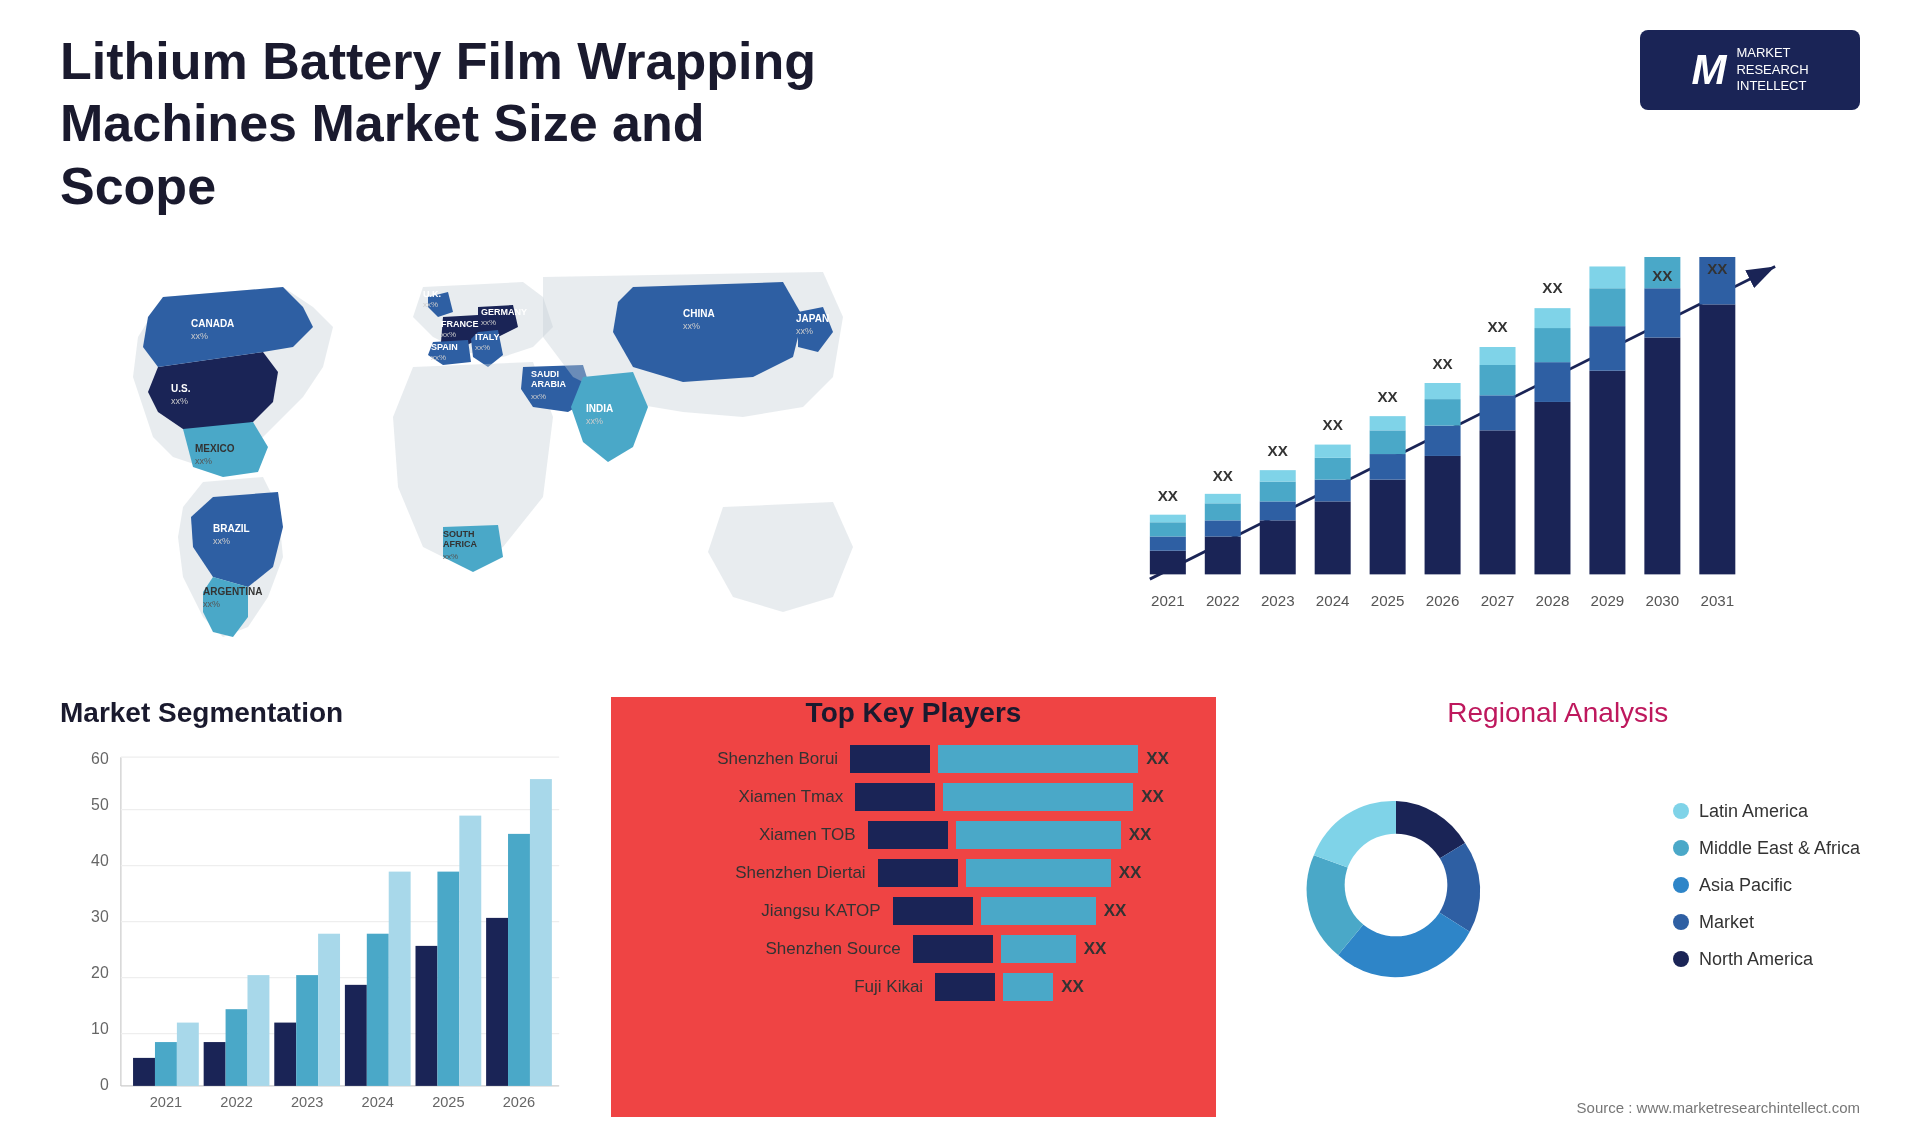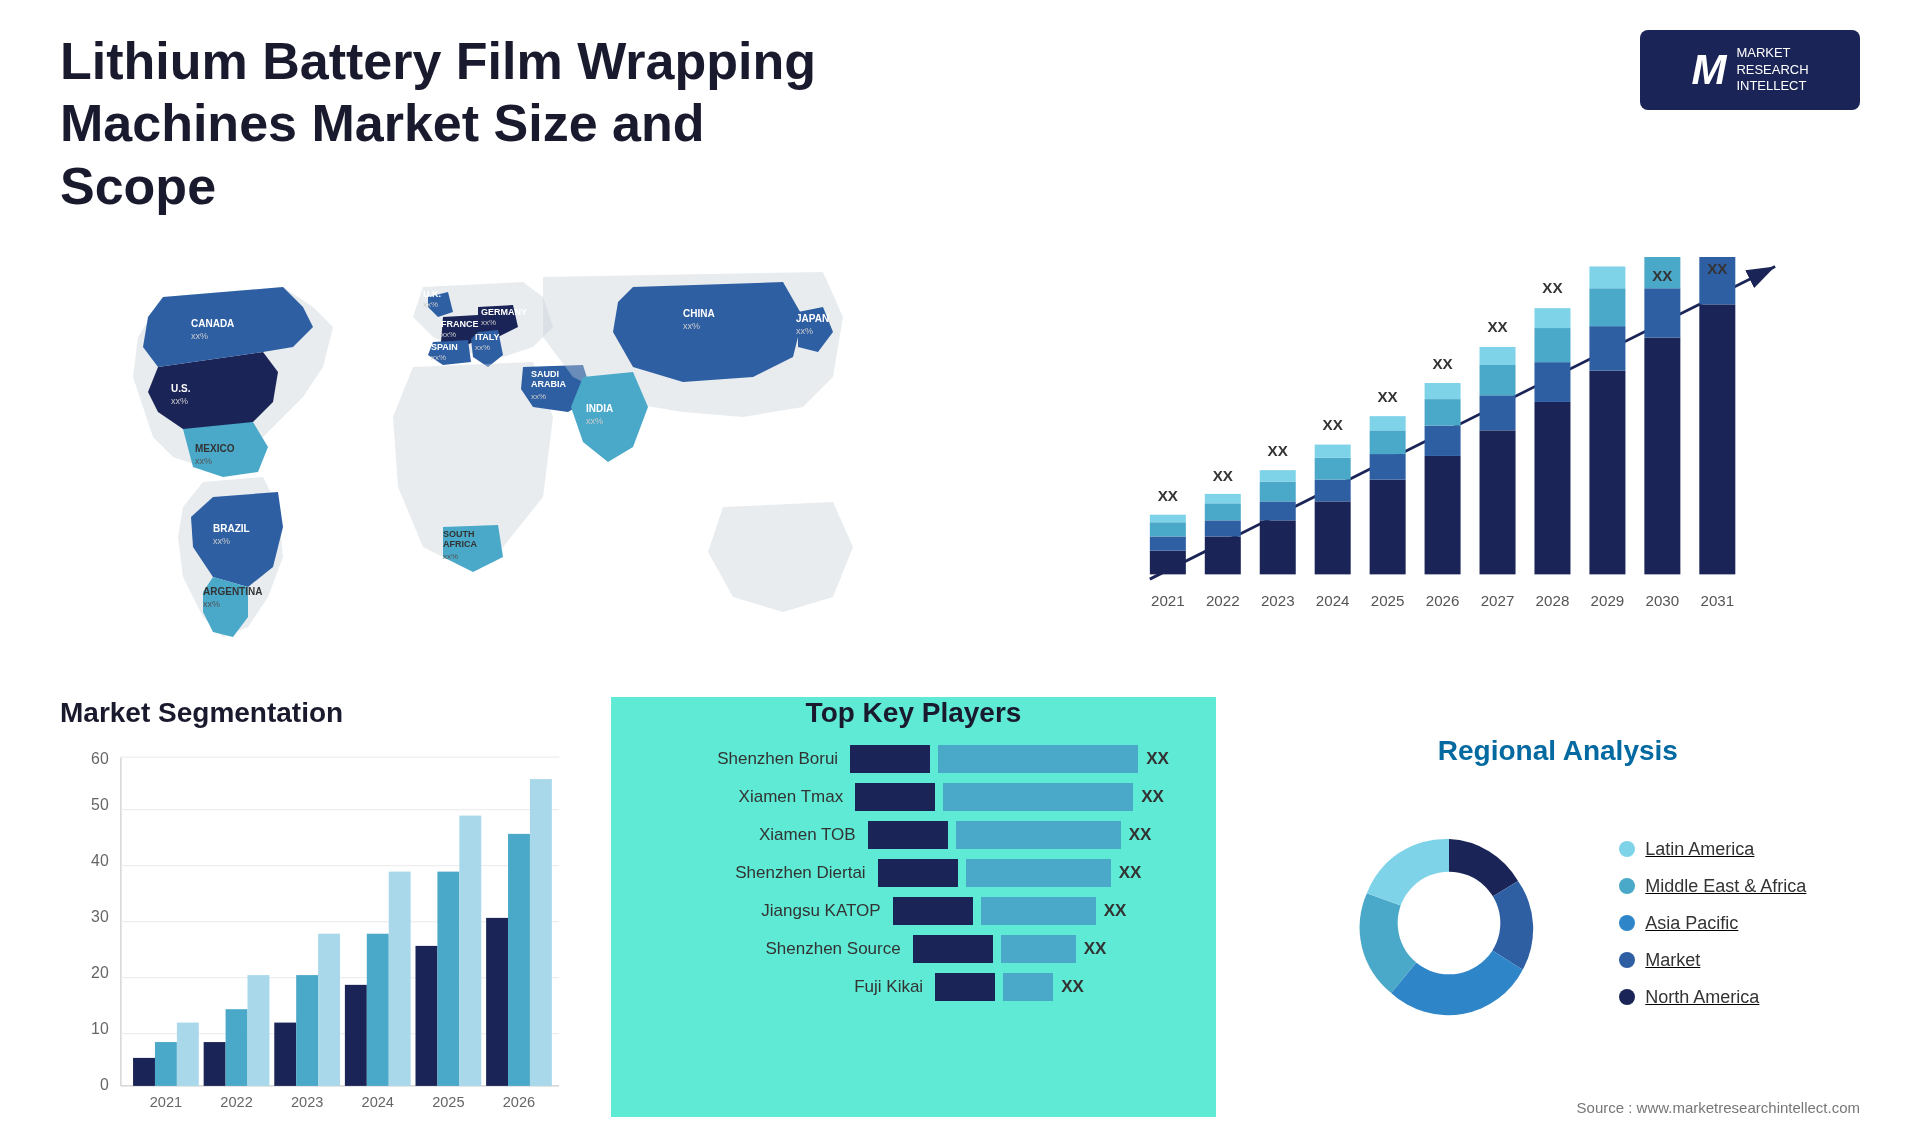--- a/index.html
+++ b/index.html
@@ -90,40 +90,39 @@
       background: #fff;
     }
     .segmentation-title {
       font-size: 28px;
       font-weight: 700;
       color: #1a1a2e;
       margin-bottom: 16px;
     }
     .players-panel {
       flex: 0.65;
-      background: #5eead4;
+      background: #ef4444;
     }
     .players-title {
       font-size: 28px;
       font-weight: 700;
       color: #1a1a2e;
       text-align: center;
       margin-bottom: 16px;
     }
     .regional-panel {
       flex: 0.65;
       background: #fff;
     }
     .regional-title {
       font-size: 28px;
-      font-weight: 700;
-      color: #0369a1;
+      font-weight: 400;
+      color: #be185d;
       text-align: center;
       margin-bottom: 16px;
-      margin-top: 38px;
     }
 
     
     .world-map-svg {
       width: 100%;
       height: 100%;
     }
 
     
     .seg-chart-area {
@@ -184,22 +183,21 @@
       font-size: 17px;
       color: #333;
       font-weight: 600;
     }
 
     
     .regional-content {
       display: flex;
       gap: 30px;
       align-items: center;
-      justify-content: center;
-      text-decoration: underline;
+      justify-content: space-between;
     }
     .donut-svg-container {
       width: 280px;
       height: 280px;
     }
     .regional-legend {
       display: flex;
       flex-direction: column;
       gap: 16px;
     }

